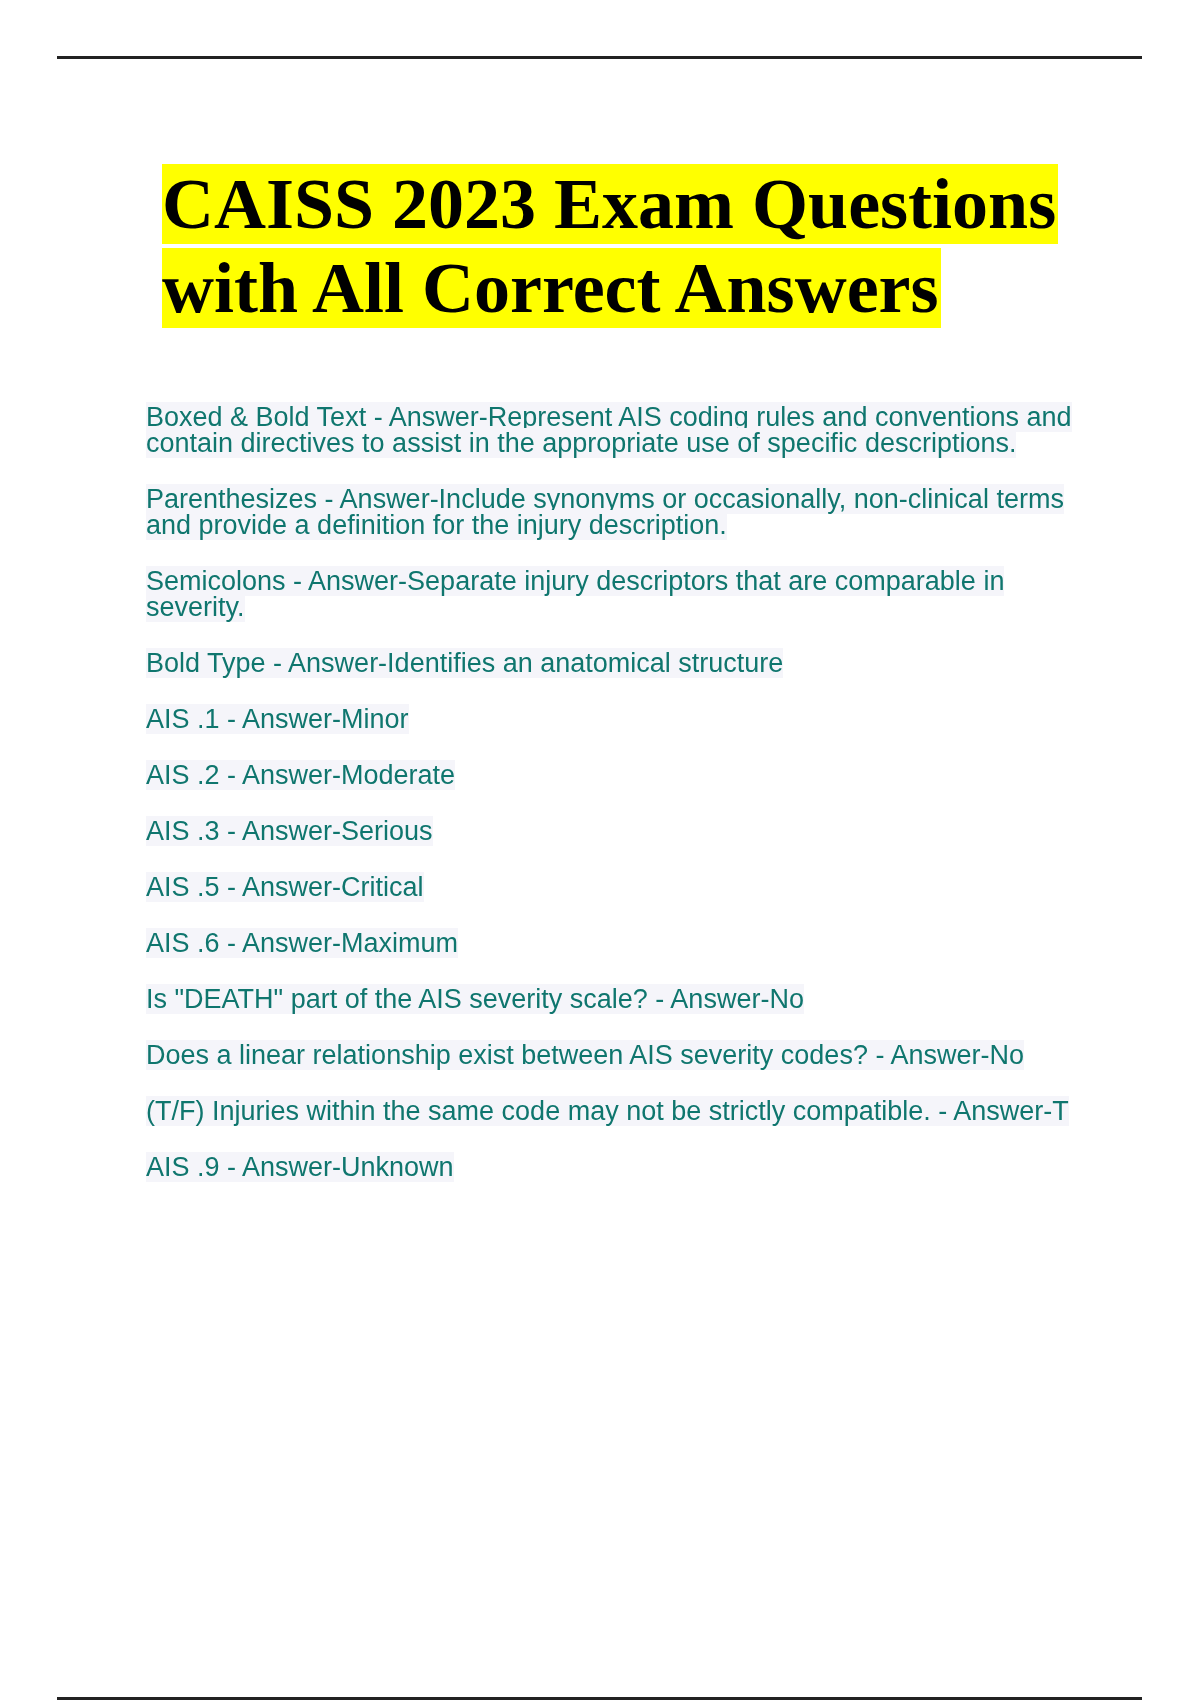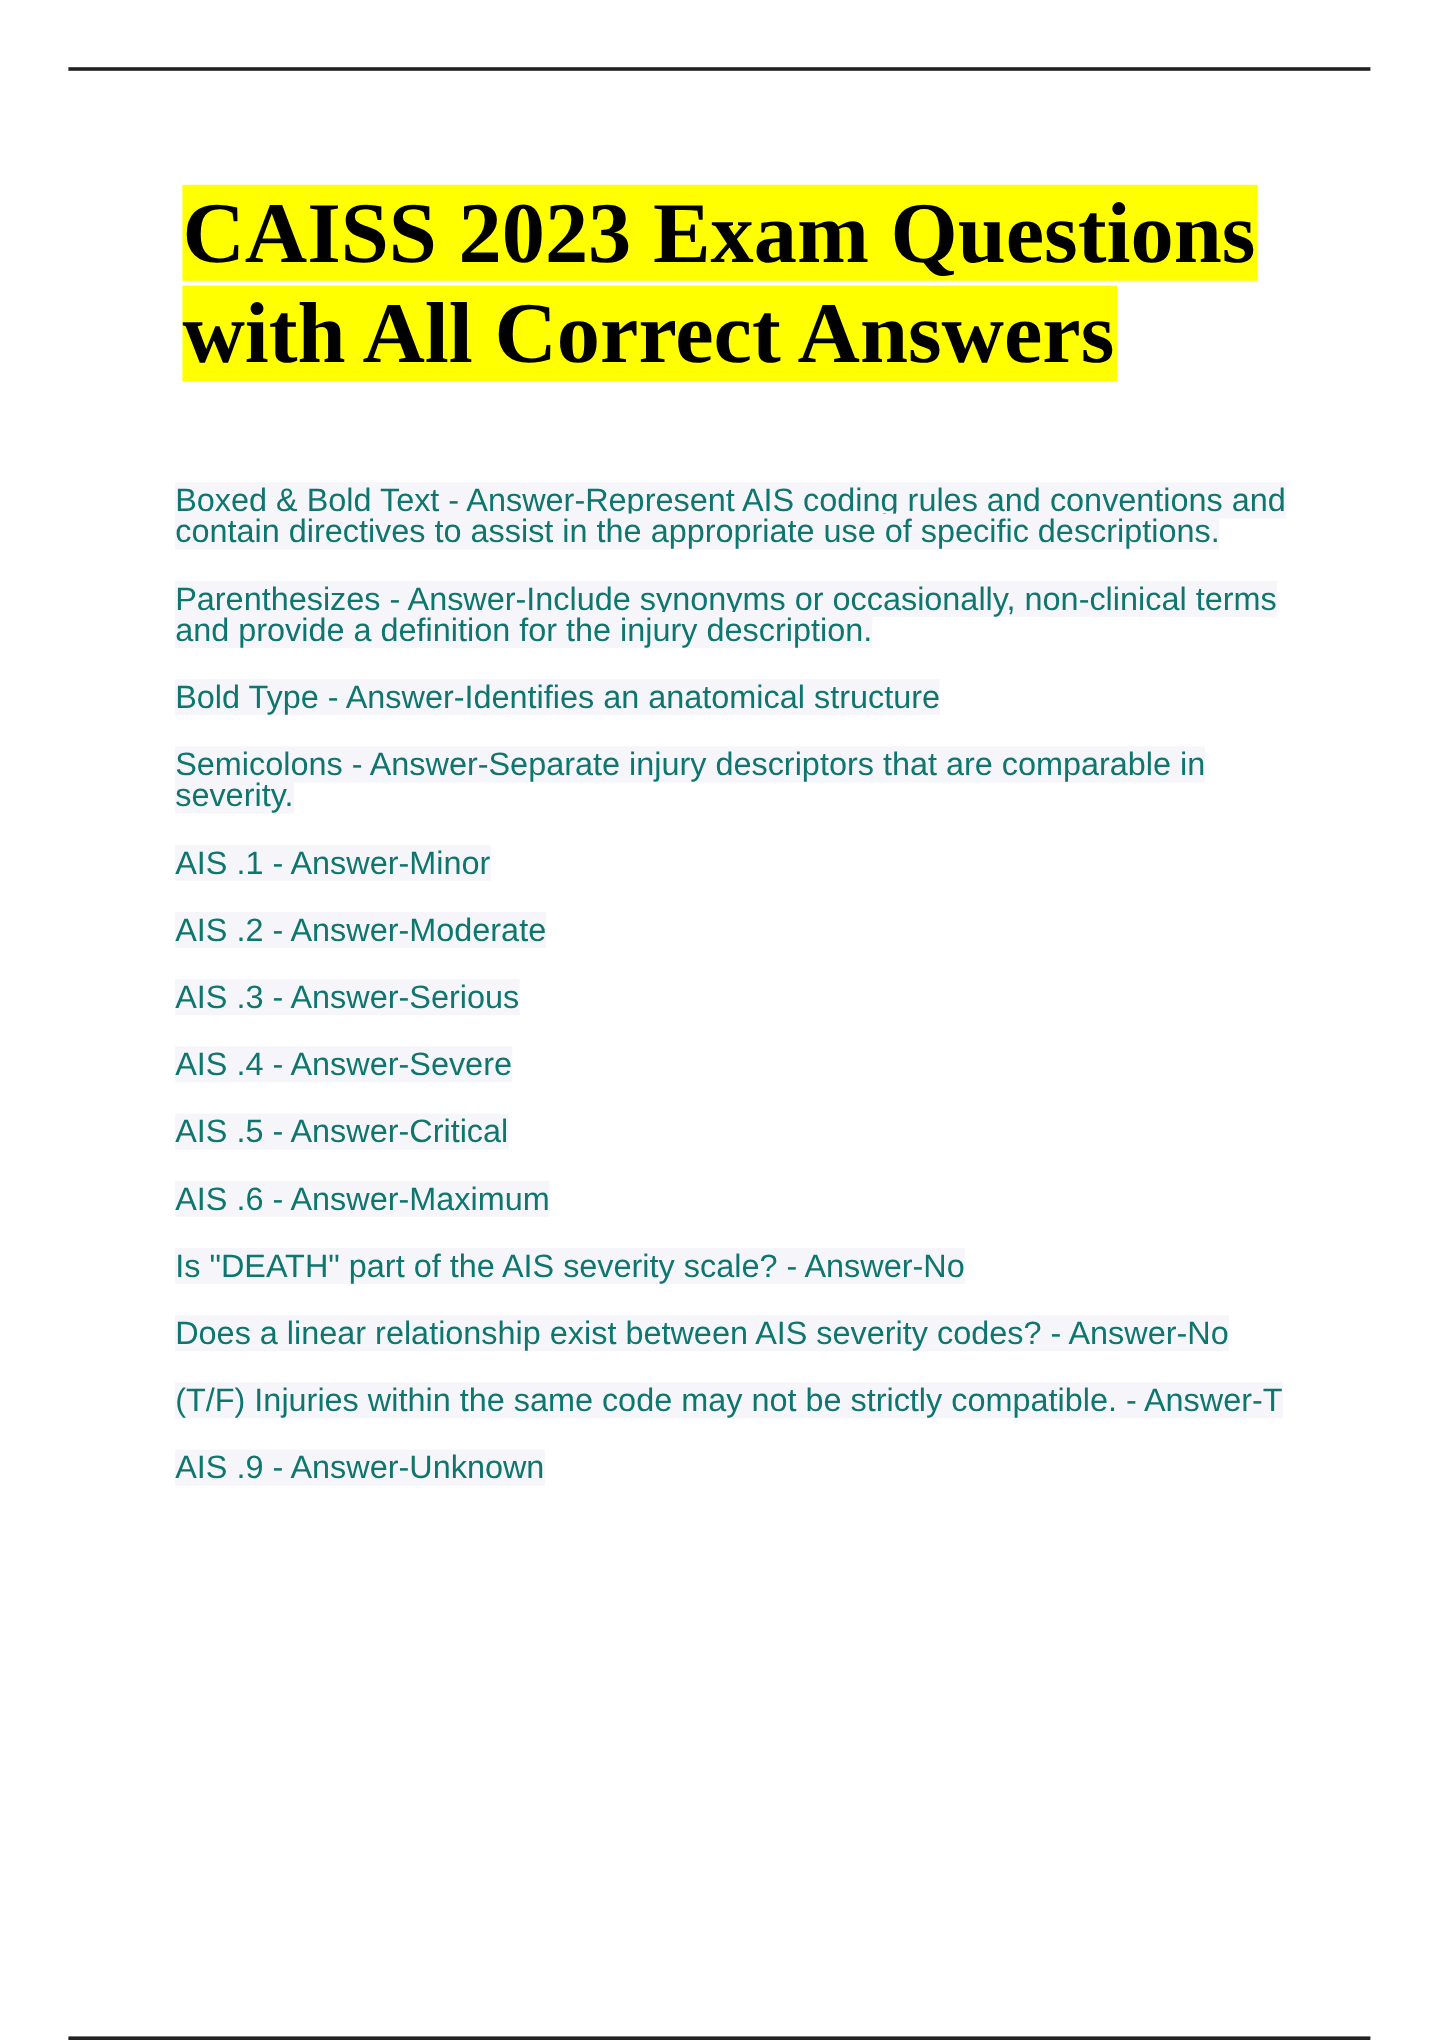--- a/index.html
+++ b/index.html
@@ -28,21 +28,21 @@
       top: 1697px;
       width: 1085px;
       height: 3px;
       background: #222222;
     }
     .title {
       position: absolute;
       left: 146px;
       top: 146px;
       width: 930px;
-      margin: 6px;
+      margin: 16px;
       font-family: "Liberation Serif", serif;
       font-weight: bold;
       font-size: 72px;
       line-height: 84px;
       color: #000000;
     }
     .title span.hl {
       background: #ffff00;
       padding: 0 2px 0 0;
       box-decoration-break: clone;
@@ -75,26 +75,25 @@
 <div class="rule-top"></div>
 
 <h1 class="title">
   <span class="hl">CAISS 2023 Exam Questions</span><br>
   <span class="hl">with All Correct Answers</span>
 </h1>
 
 <ul class="qa-list">
   <li class="qa-item"><span class="txt">Boxed &amp; Bold Text - Answer-Represent AIS coding rules and conventions and contain directives to assist in the appropriate use of specific descriptions.</span></li>
   <li class="qa-item"><span class="txt">Parenthesizes - Answer-Include synonyms or occasionally, non-clinical terms and provide a definition for the injury description.</span></li>
+  <li class="qa-item"><span class="txt">Semicolons - Answer-Separate injury descriptors that are comparable in severity.</span></li>
   <li class="qa-item"><span class="txt">Bold Type - Answer-Identifies an anatomical structure</span></li>
-  <li class="qa-item"><span class="txt">Semicolons - Answer-Separate injury descriptors that are comparable in severity.</span></li>
   <li class="qa-item"><span class="txt">AIS .1 - Answer-Minor</span></li>
   <li class="qa-item"><span class="txt">AIS .2 - Answer-Moderate</span></li>
   <li class="qa-item"><span class="txt">AIS .3 - Answer-Serious</span></li>
-  <li class="qa-item"><span class="txt">AIS .4 - Answer-Severe</span></li>
   <li class="qa-item"><span class="txt">AIS .5 - Answer-Critical</span></li>
   <li class="qa-item"><span class="txt">AIS .6 - Answer-Maximum</span></li>
   <li class="qa-item"><span class="txt">Is "DEATH" part of the AIS severity scale? - Answer-No</span></li>
   <li class="qa-item"><span class="txt">Does a linear relationship exist between AIS severity codes? - Answer-No</span></li>
   <li class="qa-item"><span class="txt">(T/F) Injuries within the same code may not be strictly compatible. - Answer-T</span></li>
   <li class="qa-item"><span class="txt">AIS .9 - Answer-Unknown</span></li>
 </ul>
 
 <div class="rule-bottom"></div>
 

